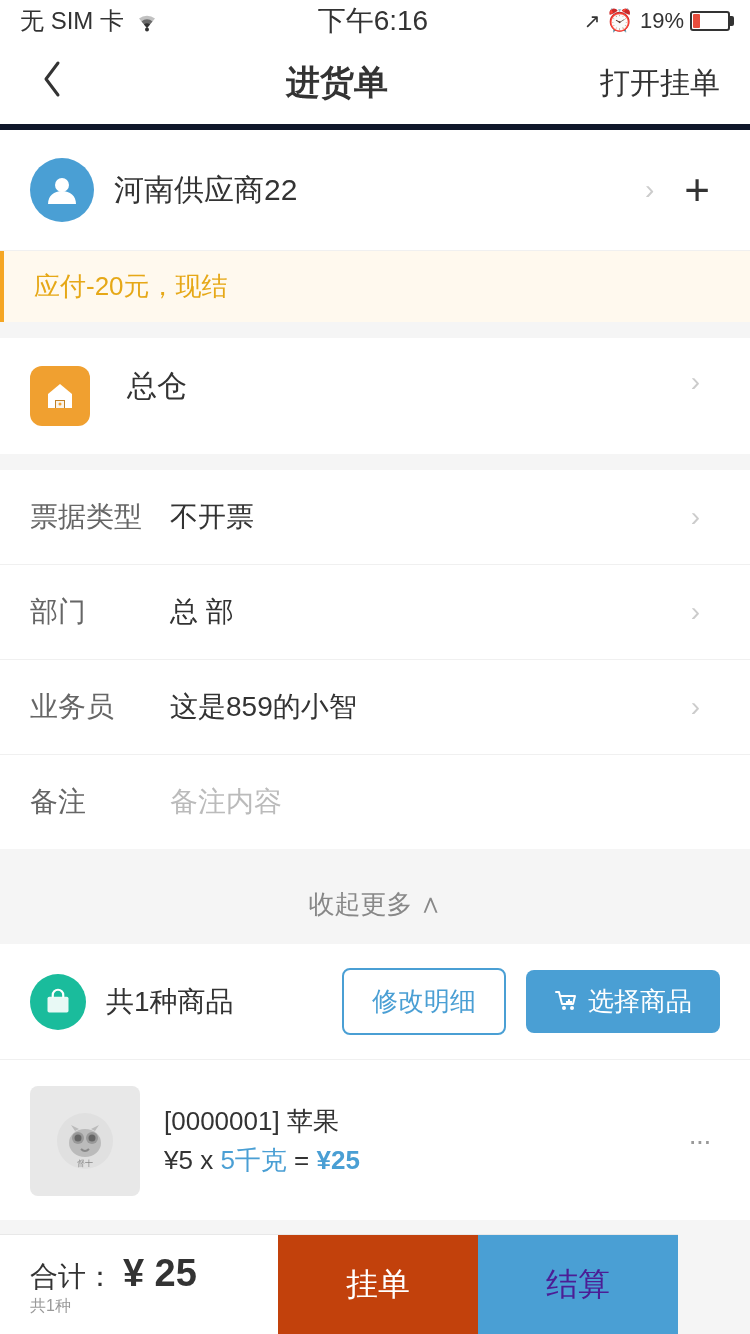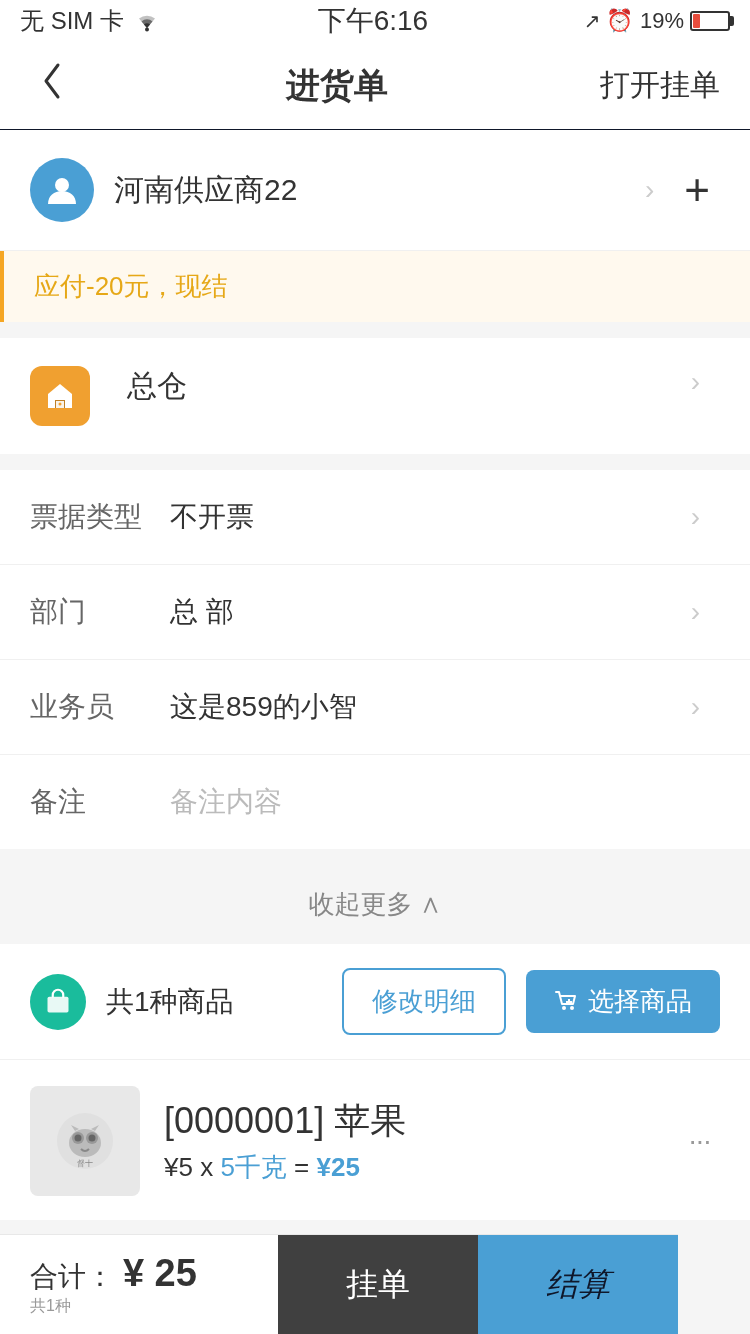--- a/index.html
+++ b/index.html
@@ -39,21 +39,21 @@
     }
 
     
     .nav-bar {
       height: 88px;
       background: #fff;
       display: flex;
       align-items: center;
       justify-content: space-between;
       padding: 0 30px;
-      border-bottom: 1px solid #0f172a;
+      border-bottom: 6px solid #0f172a;
     }
     .nav-back {
       font-size: 36px;
       color: #333;
       cursor: pointer;
       padding: 10px;
     }
     .nav-title {
       font-size: 34px;
       font-weight: 600;
@@ -230,21 +230,21 @@
     .product-thumbnail {
       width: 110px; height: 110px;
       background: #e8e8e8;
       border-radius: 8px;
       display: flex; align-items: center; justify-content: center;
       flex-shrink: 0;
     }
     .product-thumbnail svg { width: 60px; height: 60px; }
     .product-info { flex: 1; }
     .product-name {
-      font-size: 36px;
+      font-size: 26px;
       color: #333;
       margin-bottom: 4px;
     }
     .product-price {
       font-size: 26px;
       color: #333;
     }
     .product-price .blue { color: #4a9fd4; }
     .product-price .total { color: #4a9fd4; font-weight: 600; }
     .product-more {
@@ -277,41 +277,40 @@
     }
     .total-amount .label { font-size: 28px; }
     .total-amount .number { font-size: 38px; font-weight: 600; }
     .total-count {
       font-size: 16px;
       color: #999;
     }
     .btn-pending {
       width: 200px;
       height: 100%;
-      background: #404040;
+      background: #c2410c;
       color: #fff;
       font-size: 32px;
       border: none;
       cursor: pointer;
       display: flex;
       align-items: center;
       justify-content: center;
     }
     .btn-checkout {
       width: 200px;
       height: 100%;
       background: #4a9fd4;
-      color: #0f172a;
+      color: #4c1d95;
       font-size: 32px;
       border: none;
       cursor: pointer;
       display: flex;
       align-items: center;
       justify-content: center;
-      font-style: italic;
     }
 
     
     .bottom-spacer { height: 100px; }
   </style>
 </head>
 <body>
 
 <div class="status-bar">
   <div class="status-left">

